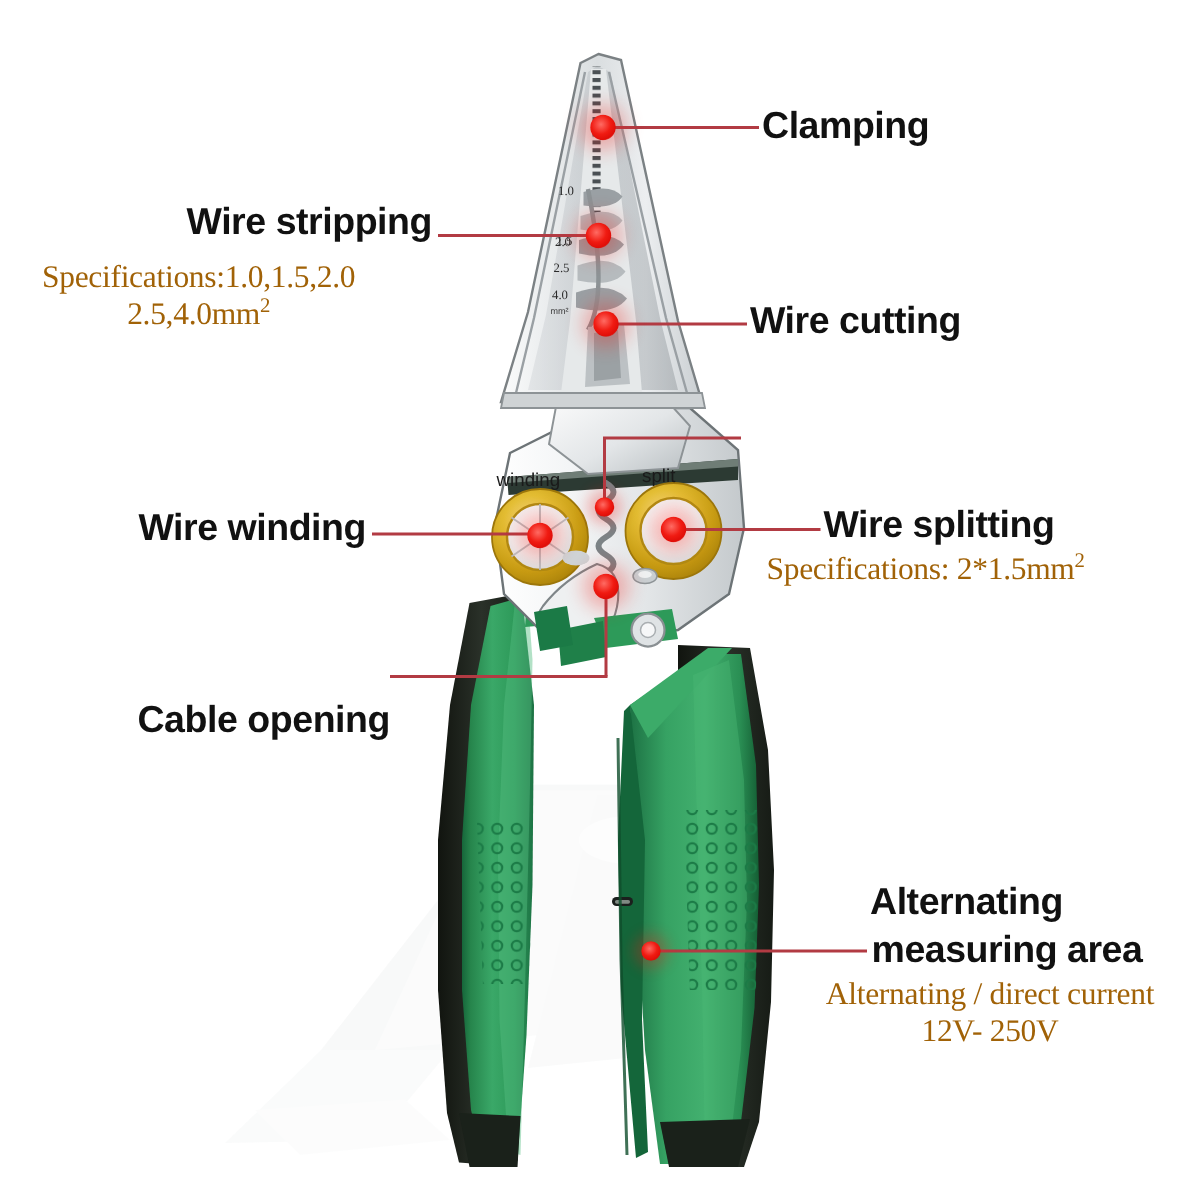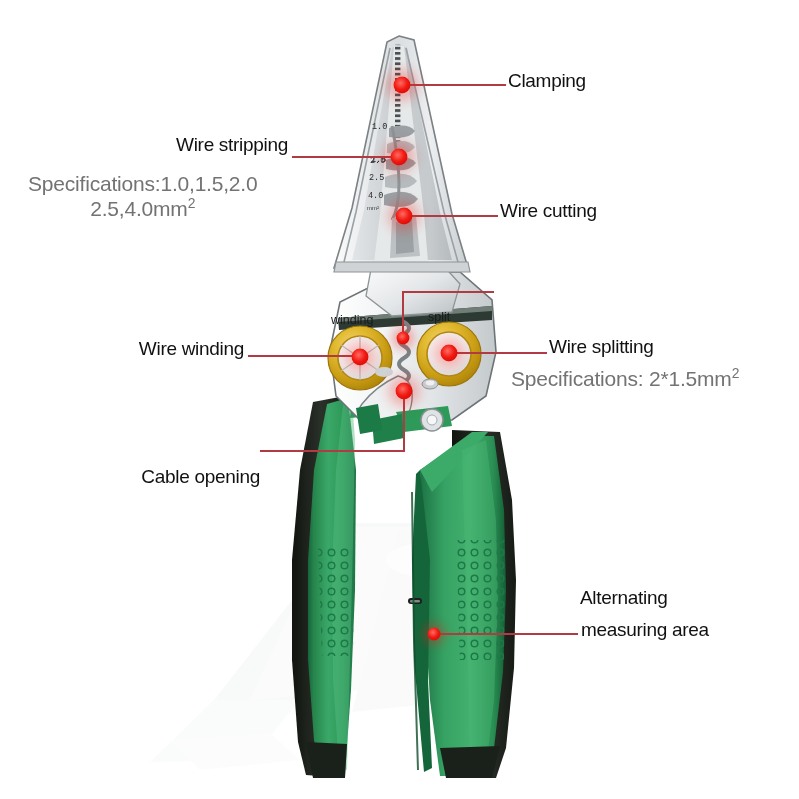--- a/index.html
+++ b/index.html
@@ -25,53 +25,54 @@
     width: 799px;
     height: 799px;
   }
   
   .callout {
     position: absolute;
     white-space: nowrap;
     color: #111111;
   }
   .callout .title {
-    font-weight: normal;
-    font-size: 19px;
+    font-weight: bold;
+    font-size: 25px;
     letter-spacing: -0.3px;
     line-height: 1.05;
     display: block;
     color: #111111;
   }
   .callout .sub {
     display: block;
     font-weight: normal;
     font-size: 21px;
     line-height: 1.18;
-    color: #737373;
+    color: #a16207;
     letter-spacing: -0.2px;
+    font-family: Liberation Serif, serif;
   }
   .callout.align-right { text-align: right; }
   .callout.align-left  { text-align: left; }
   .callout.align-center{ text-align: center; }
   .sup { font-size: 0.66em; vertical-align: super; line-height: 0; }
 
   
   .facelabel {
     position: absolute;
     font-size: 12.5px;
     color: #1a1a1a;
     font-family: "Liberation Sans", sans-serif;
     white-space: nowrap;
   }
   .scale-num {
     position: absolute;
     font-size: 8.5px;
     color: #2b2b2b;
-    font-family: Liberation Mono, monospace;
+    font-family: Liberation Serif, serif;
     white-space: nowrap;
   }
   .scale-unit {
     position: absolute;
     font-size: 6px;
     color: #3a3a3a;
     font-family: "Liberation Sans", sans-serif;
     white-space: nowrap;
   }
 
@@ -363,14 +364,18 @@
   <div class="callout align-right" style="left:4px; top:434px; width:256px;margin-top:33px;">
     <span class="title">Cable opening</span>
   </div>
 
   <div class="callout align-center" style="left:580px; top:588px;">
     <span class="title">Alternating</span>
   </div>
   <div class="callout align-left" style="left:581px; top:620px;">
     <span class="title">measuring area</span>
   </div>
+  <div class="callout align-center" style="left:529px; top:650px; width:262px;">
+    <span class="sub">Alternating / direct current</span>
+    <span class="sub">12V- 250V</span>
+  </div>
 
 </div>
 
 </body></html>

